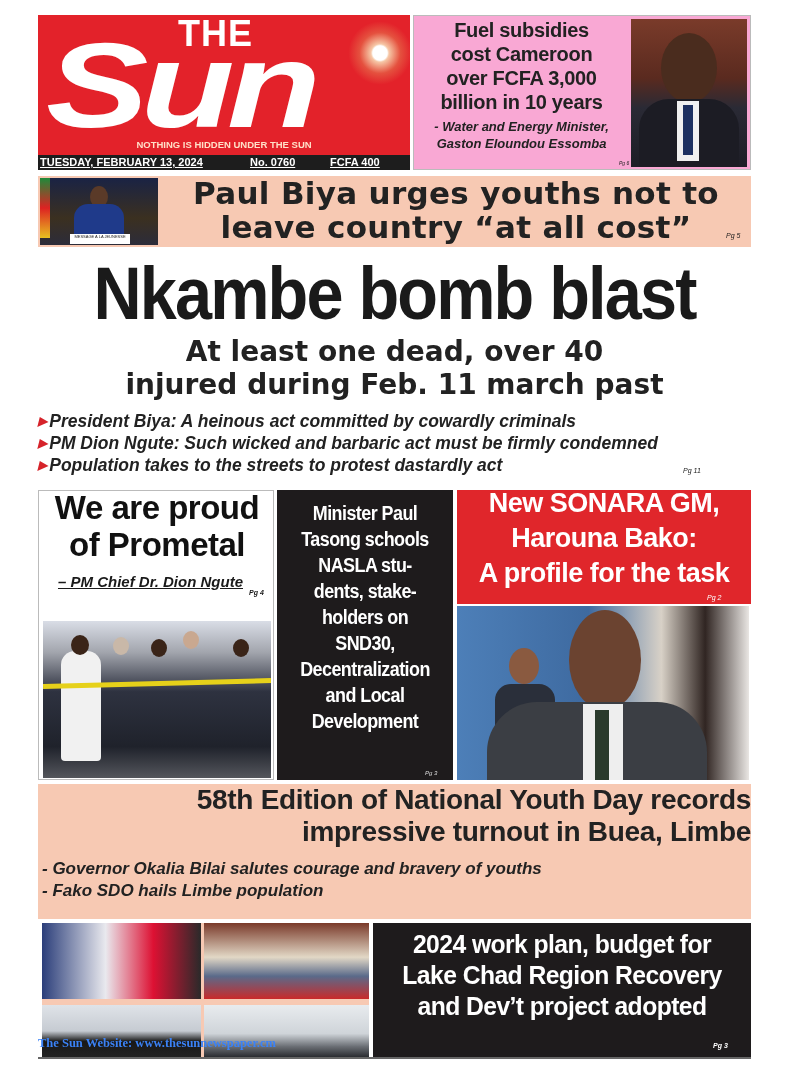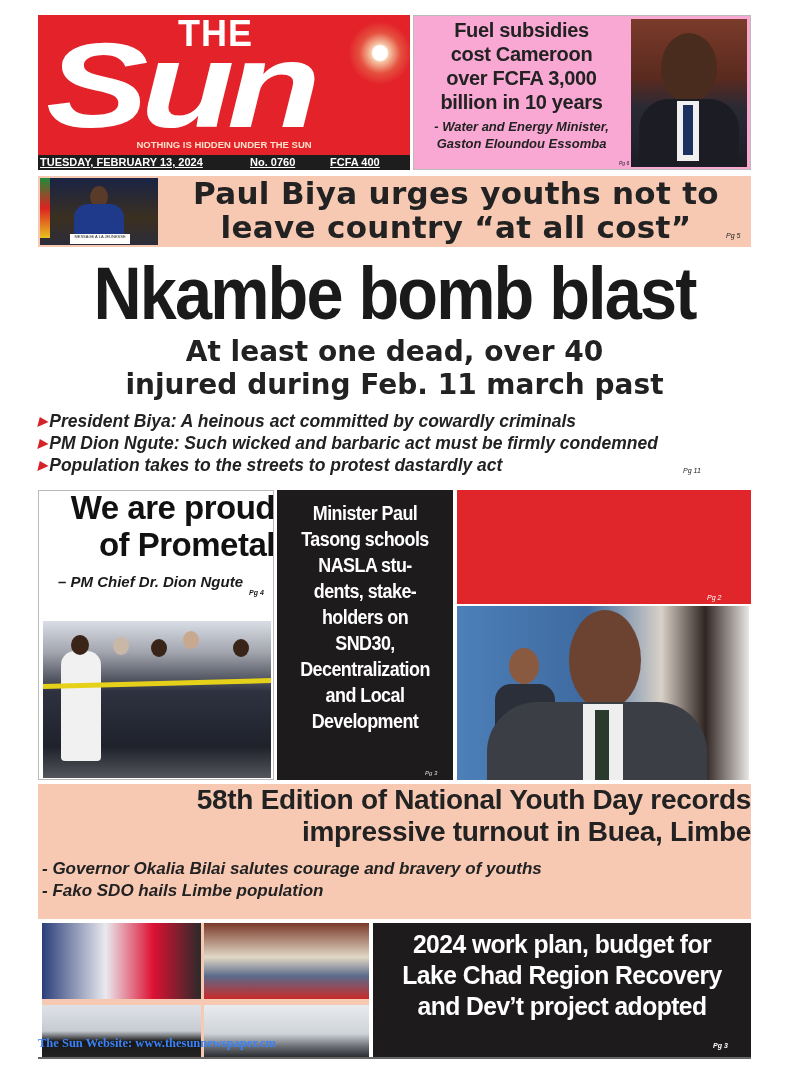--- a/index.html
+++ b/index.html
@@ -36,22 +36,22 @@
   
   #main-headline { left: 38px; top: 253px; width: 713px; text-align: center; font: 900 74px/82px "Liberation Sans", sans-serif; color: #1a1a1a; transform: scaleX(0.9); letter-spacing: -2px; }
   #main-sub { left: 38px; top: 335px; width: 713px; text-align: center; font: 700 28px/33px "DejaVu Sans", sans-serif; color: #222; }
   #bullets { left: 38px; top: 410px; width: 713px; }
   .bullet { font: italic 700 17.5px/22px "Liberation Sans", sans-serif; color: #222; display: flex; align-items: center; height: 22px; }
   .bullet-arrow { color: #d6232a; font-size: 12px; margin-right: 2px; }
   #bullets-pg { left: 683px; top: 467px; font: italic 7px "Liberation Sans", sans-serif; }
 
   
   #prometal-box { left: 38px; top: 490px; width: 236px; height: 290px; border: 1px solid #bbb; background: #fff; }
-  #prometal-headline { left: 0; top: -2px; width: 236px; text-align: right; font: 900 33px/37px "Liberation Sans", sans-serif; color: #111; letter-spacing: -0.5px; }
-  #prometal-sub { left: 0; top: 82px; width: 228px; text-align: right; font: italic 700 15px "Liberation Sans", sans-serif; padding-right: 24px; }
+  #prometal-headline { left: 0; top: -2px; width: 236px; text-align: center; font: 900 33px/37px "Liberation Sans", sans-serif; color: #111; letter-spacing: -0.5px; }
+  #prometal-sub { left: 0; top: 82px; width: 228px; text-align: right; font: italic 700 15px "Liberation Sans", sans-serif; padding-right: 24px; text-decoration: underline; }
   #prometal-pg { left: 210px; top: 98px; font: italic 700 7px "Liberation Sans", sans-serif; }
   #prometal-photo { left: 4px; top: 130px; width: 228px; height: 157px;
     background: linear-gradient(180deg,#d9dde6 0%,#a2a5ad 20%,#2e3240 45%,#1f222b 80%,#54565c 100%); overflow: hidden; }
   #ribbon { left: 0; top: 60px; width: 228px; height: 5px; background: #e6d11a; transform: rotate(-1.5deg); }
 
   #tasong-box { left: 277px; top: 490px; width: 176px; height: 290px; background: #1e1b1c; }
   #tasong-headline { left: 0; top: 10px; width: 176px; text-align: center; font: 700 19.5px/26px "Liberation Sans", sans-serif; color: #fff; letter-spacing: -0.6px; transform: scaleX(0.92); }
   #tasong-pg { left: 148px; top: 280px; font: italic 6px "Liberation Sans", sans-serif; color: #ddd; }
 
   #sonara-box { left: 457px; top: 490px; width: 294px; height: 290px; background: #fff; }
@@ -173,20 +173,25 @@
     <div>SND30,</div>
     <div>Decentralization</div>
     <div>and Local</div>
     <div>Development</div>
   </div>
   <div id="tasong-pg" class="abs">Pg  3</div>
 </div>
 
 <div id="sonara-box" class="abs">
   <div id="sonara-red" class="abs"></div>
+  <div id="sonara-headline" class="abs">
+    <div>New SONARA GM,</div>
+    <div>Harouna Bako:</div>
+    <div>A profile for the task</div>
+  </div>
   <div id="sonara-pg" class="abs">Pg  2</div>
   <div id="sonara-photo" class="abs">
     <div class="face" style="left:52px;top:42px;width:30px;height:36px;background:#8a5a40;"></div>
     <div class="abs" style="left:38px;top:78px;width:60px;height:100px;background:#2a2f3a;border-radius:16px 16px 0 0;"></div>
     <div class="face" style="left:112px;top:4px;width:72px;height:100px;background:#6b4330;"></div>
     <div class="abs" style="left:30px;top:96px;width:220px;height:90px;background:#3b3e44;border-radius:50px 50px 0 0;"></div>
     <div class="abs" style="left:126px;top:98px;width:40px;height:80px;background:#eee;"></div>
     <div class="abs" style="left:138px;top:104px;width:14px;height:70px;background:#2a3a2c;"></div>
   </div>
 </div>

